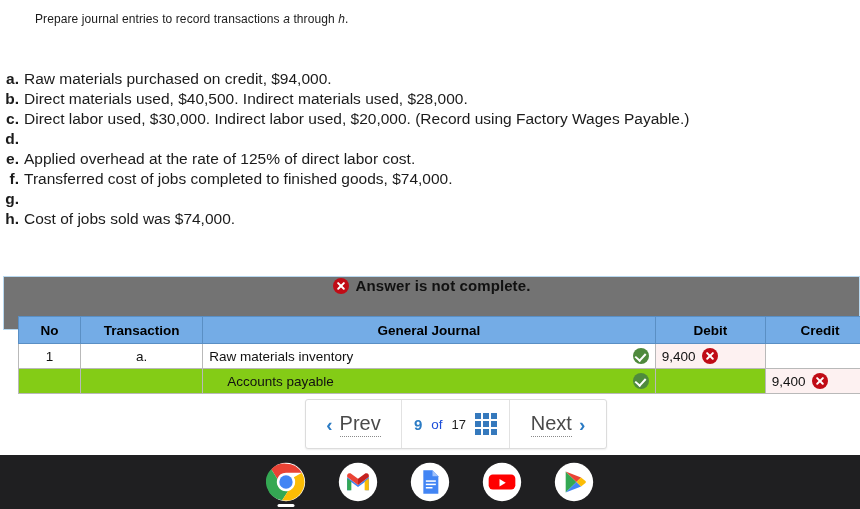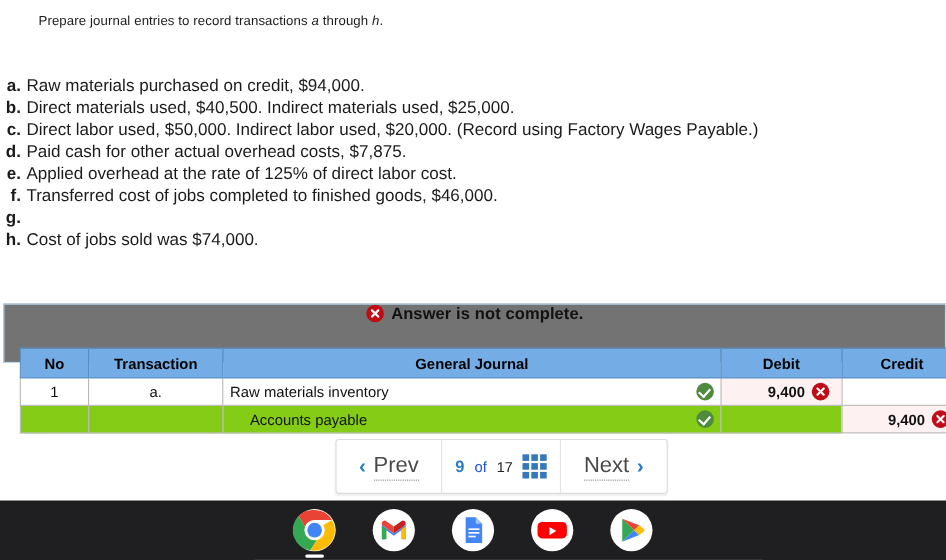--- a/index.html
+++ b/index.html
@@ -150,24 +150,23 @@
     align-items: center;
     justify-content: space-between;
     width: 100%;
   }
   .acct-name { white-space: nowrap; }
   .acct-indent { padding-left: 18px; }
 
   .amount-inner {
     display: flex;
     align-items: center;
-    justify-content: flex-end;
+    justify-content: flex-start;
     gap: 6px;
     white-space: nowrap;
-    font-weight: bold;
   }
 
   
   .pager {
     position: absolute;
     left: 305px; top: 399px;
     width: 302px; height: 50px;
     background: #ffffff;
     border: 1px solid #dcdcdc;
     border-radius: 3px;
@@ -248,37 +247,36 @@
     <span>Prepare journal entries to record transactions </span><span class="ital">a</span><span> through </span><span class="ital">h</span><span>.</span>
   </div>
 
   <div class="txn-list">
     <div class="txn-row">
       <span class="txn-label">a.</span>
       <span>Raw materials purchased on credit, $94,000.</span>
     </div>
     <div class="txn-row">
       <span class="txn-label">b.</span>
-      <span>Direct materials used, $40,500. Indirect materials used, $25,000.</span>
+      <span>Direct materials used, $40,500. Indirect materials used, $28,000.</span>
     </div>
     <div class="txn-row">
       <span class="txn-label">c.</span>
-      <span>Direct labor used, $50,000. Indirect labor used, $20,000. (Record using Factory Wages Payable.)</span>
+      <span>Direct labor used, $30,000. Indirect labor used, $20,000. (Record using Factory Wages Payable.)</span>
     </div>
     <div class="txn-row">
       <span class="txn-label">d.</span>
-      <span>Paid cash for other actual overhead costs, $7,875.</span>
     </div>
     <div class="txn-row">
       <span class="txn-label">e.</span>
       <span>Applied overhead at the rate of 125% of direct labor cost.</span>
     </div>
     <div class="txn-row">
       <span class="txn-label">f.</span>
-      <span>Transferred cost of jobs completed to finished goods, $46,000.</span>
+      <span>Transferred cost of jobs completed to finished goods, $74,000.</span>
     </div>
     <div class="txn-row">
       <span class="txn-label">g.</span>
     </div>
     <div class="txn-row">
       <span class="txn-label">h.</span>
       <span>Cost of jobs sold was $74,000.</span>
     </div>
   </div>
 

